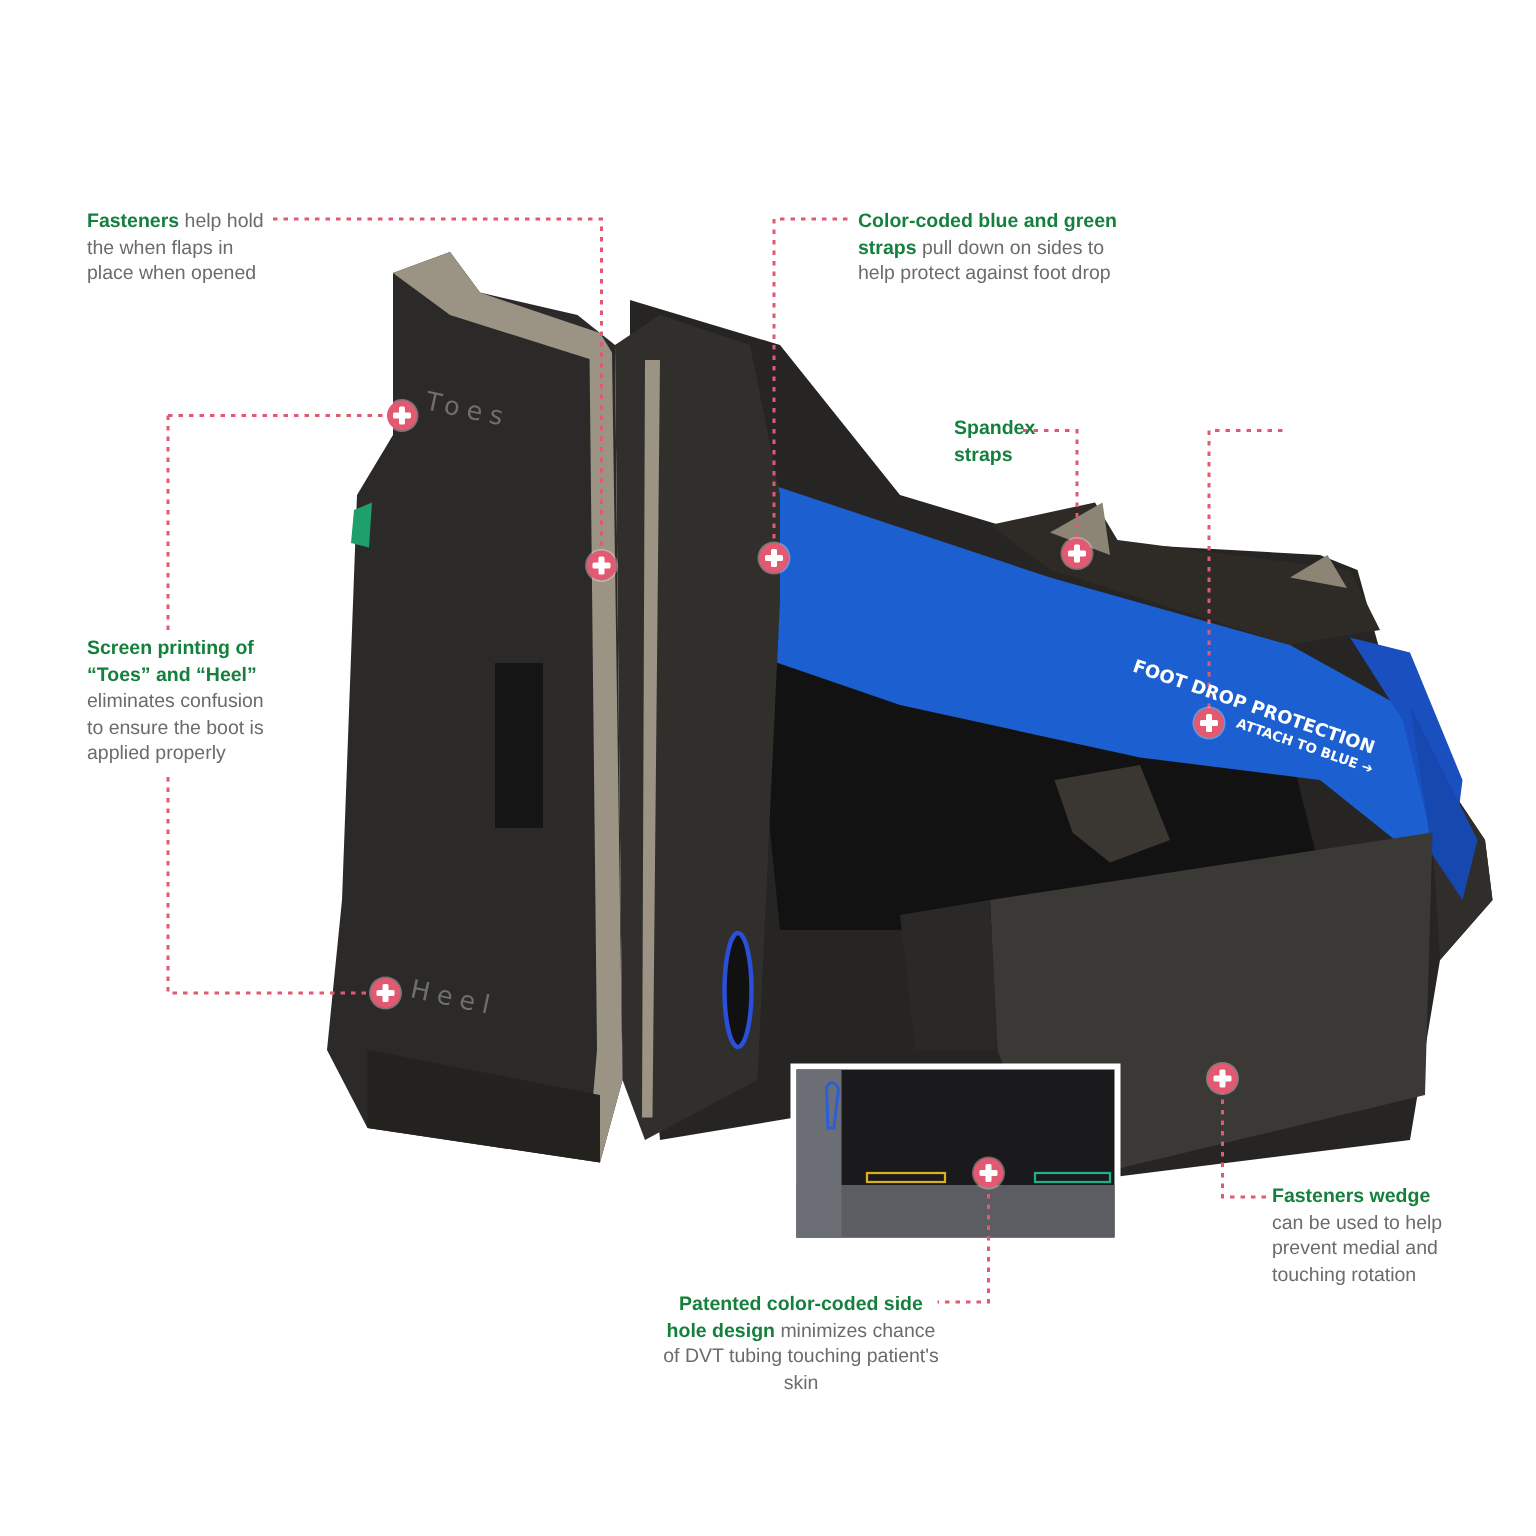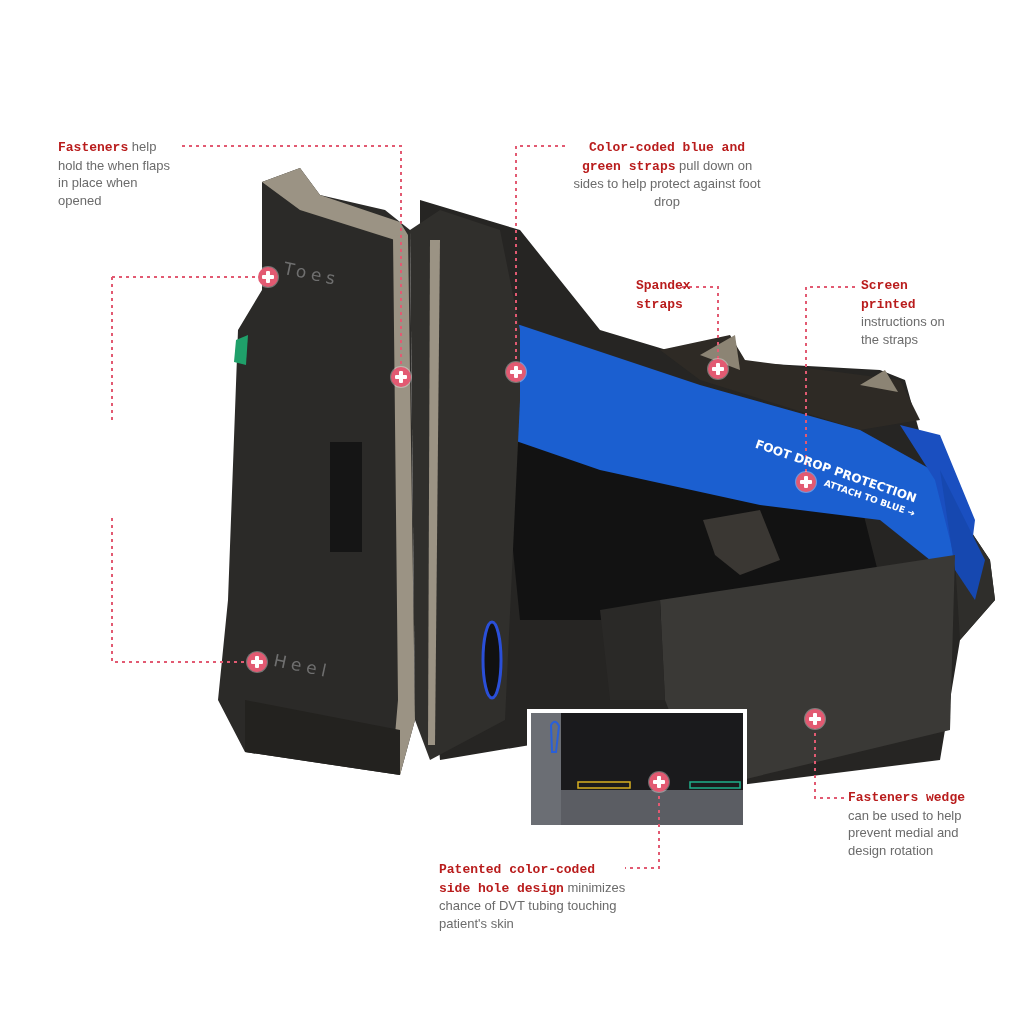--- a/index.html
+++ b/index.html
@@ -1,21 +1,21 @@
 <!DOCTYPE html>
 <html><head>
 <meta charset="utf-8">
 <style>
   html, body { margin:0; padding:0; }
   body { width:1024px; height:1024px; background:#ffffff; position:relative; overflow:hidden;
          font-family:"Liberation Sans", "DejaVu Sans", sans-serif; }
   .stage { position:absolute; left:0; top:0; width:1024px; height:1024px; }
   svg.art { position:absolute; left:0; top:0; }
   .callout { position:absolute; font-size:13px; line-height:17.5px; color:#6b6b6b; }
-  .callout b { color:#b91c1c; font-weight:bold;font-family:Liberation Mono, monospace; }
+  .callout b { color:#15803d; font-weight:bold; }
   .marker { position:absolute; width:20px; height:20px; border-radius:50%; background:#e25a72;
             box-shadow:0 0 0 1px rgba(255,255,255,0.35); cursor:pointer; }
   .marker::before, .marker::after { content:""; position:absolute; background:#fff; border-radius:1px; }
   .marker::before { left:8px; top:4px; width:4px; height:12px; }
   .marker::after { left:4px; top:8px; width:12px; height:4px; }
   .print { position:absolute; color:#6f6f6f; font-size:17px; letter-spacing:5px;
            font-family:"DejaVu Sans", sans-serif; font-weight:normal; }
   .strap-text { position:absolute; color:#ffffff; font-weight:bold; font-family:"DejaVu Sans", sans-serif; }
 </style>
 </head>
@@ -90,34 +90,34 @@
   <div class="marker" style="left:708px; top:359px;"></div>
   <div class="marker" style="left:796px; top:472px;"></div>
   <div class="marker" style="left:247px; top:652px;"></div>
   <div class="marker" style="left:649px; top:772px;"></div>
   <div class="marker" style="left:805px; top:709px;"></div>
 
   <div class="callout" style="left:58px; top:138px; width:125px;">
     <b>Fasteners</b><span> help hold the when flaps in place when opened</span>
   </div>
 
-  <div class="callout" style="left:572px; top:138px; width:190px;text-align:center;">
+  <div class="callout" style="left:572px; top:138px; width:190px;">
     <b>Color-coded blue and green straps</b><span> pull down on sides to help protect against foot drop</span>
   </div>
 
   <div class="callout" style="left:636px; top:276px; width:60px;">
     <b>Spandex straps</b><span></span>
   </div>
 
-  <div class="callout" style="left:861px; top:276px; width:100px;">
-    <b>Screen printed</b><span> instructions on the straps</span>
+
+  <div class="callout" style="left:58px; top:423px; width:128px;">
+    <b>Screen printing of “Toes” and “Heel”</b><span> eliminates confusion to ensure the boot is applied properly</span>
   </div>
 
-
   <div class="callout" style="left:848px; top:788px; width:130px;">
-    <b>Fasteners wedge</b><span> can be used to help prevent medial and design rotation</span>
+    <b>Fasteners wedge</b><span> can be used to help prevent medial and touching rotation</span>
   </div>
 
-  <div class="callout" style="left:439px; top:860px; width:190px;">
+  <div class="callout" style="left:439px; top:860px; width:190px;text-align:center;">
     <b>Patented color-coded side hole design</b><span> minimizes chance of DVT tubing touching patient's skin</span>
   </div>
 
 </div>
 
 </body></html>

